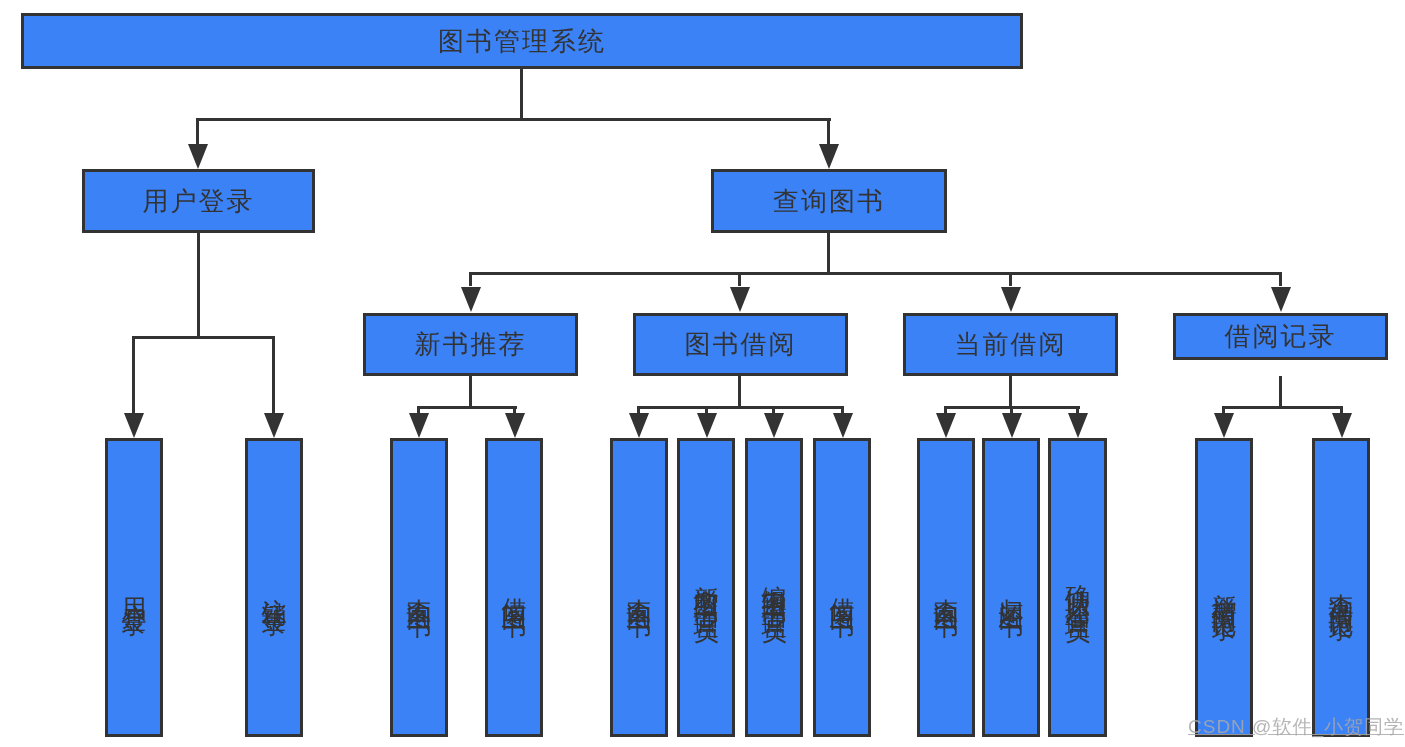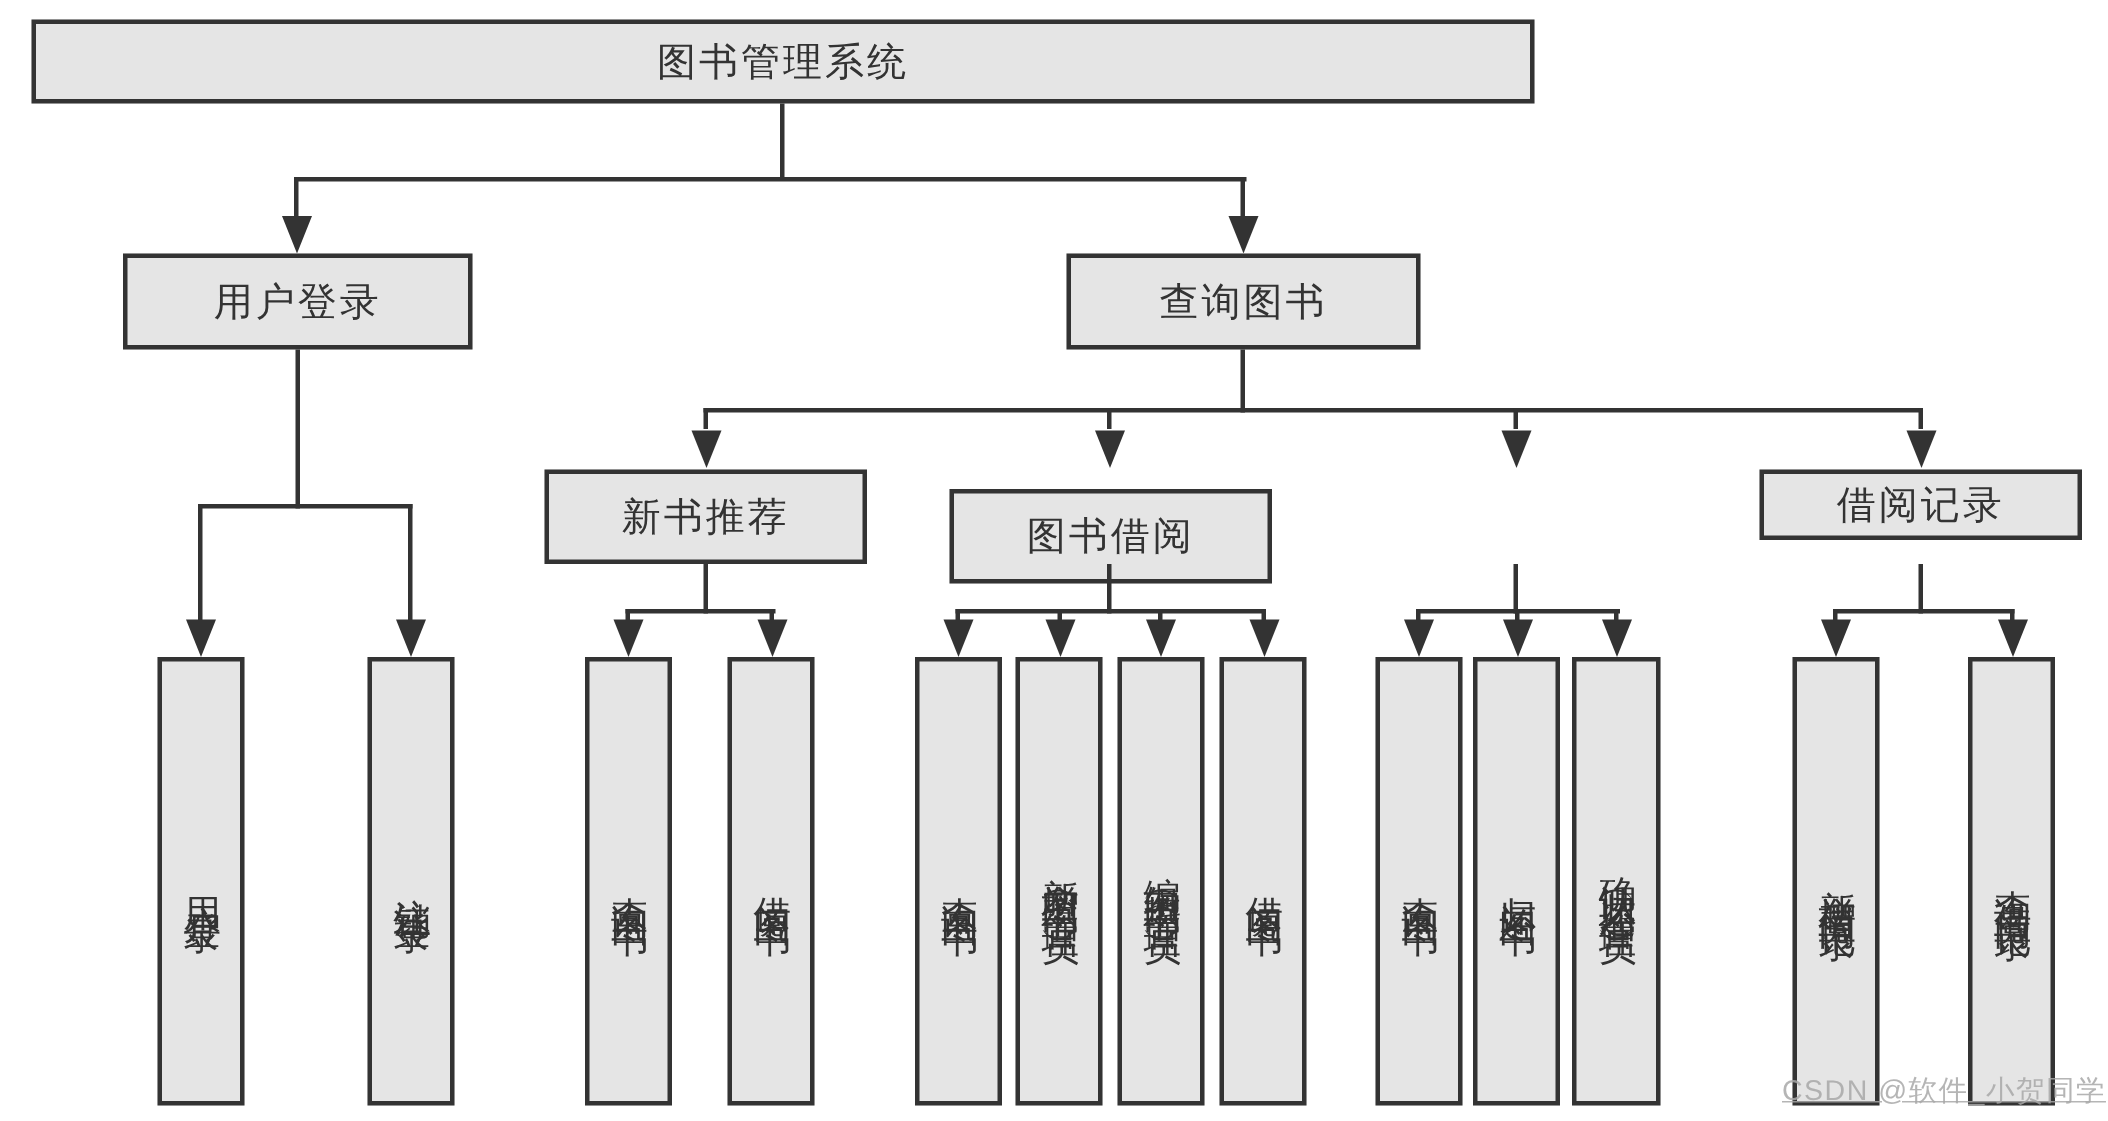--- a/index.html
+++ b/index.html
@@ -7,21 +7,21 @@
     position:relative;
     width:1405px;height:747px;
     background:#ffffff;
     font-family:"Liberation Sans","DejaVu Sans",sans-serif;
     color:#333333;
     overflow:hidden;
   }
   .box{
     position:absolute;
     border:3px solid #333333;
-    background:#e5e5e5;
+    background:#3b82f6;
     box-sizing:border-box;
     display:flex;
     align-items:center;
     justify-content:center;
   }
   .hlabel{
     font-size:26px;
     letter-spacing:2px;
     color:#333333;
     white-space:nowrap;
@@ -89,22 +89,25 @@
   <div class="vline" style="left:738px;top:272px;width:3px;height:14px;"></div>
   <div class="arrow" style="left:730px;top:287px;"></div>
   <div class="vline" style="left:1009px;top:272px;width:3px;height:14px;"></div>
   <div class="arrow" style="left:1001px;top:287px;"></div>
   <div class="vline" style="left:1279px;top:272px;width:3px;height:14px;"></div>
   <div class="arrow" style="left:1271px;top:287px;"></div>
 
   <div class="box" style="left:363px;top:313px;width:215px;height:63px;">
     <span class="hlabel">新书推荐</span>
   </div>
-  <div class="box" style="left:633px;top:326px;width:215px;height:63px;">
+  <div class="box" style="left:633px;top:313px;width:215px;height:63px;">
     <span class="hlabel">图书借阅</span>
+  </div>
+  <div class="box" style="left:903px;top:313px;width:215px;height:63px;">
+    <span class="hlabel">当前借阅</span>
   </div>
   <div class="box" style="left:1173px;top:313px;width:215px;height:47px;">
     <span class="hlabel">借阅记录</span>
   </div>
 
   <div class="vline" style="left:469px;top:376px;width:3px;height:33px;"></div>
   <div class="vline" style="left:738px;top:376px;width:3px;height:33px;"></div>
   <div class="vline" style="left:1009px;top:376px;width:3px;height:33px;"></div>
   <div class="vline" style="left:1279px;top:376px;width:3px;height:33px;"></div>
 

